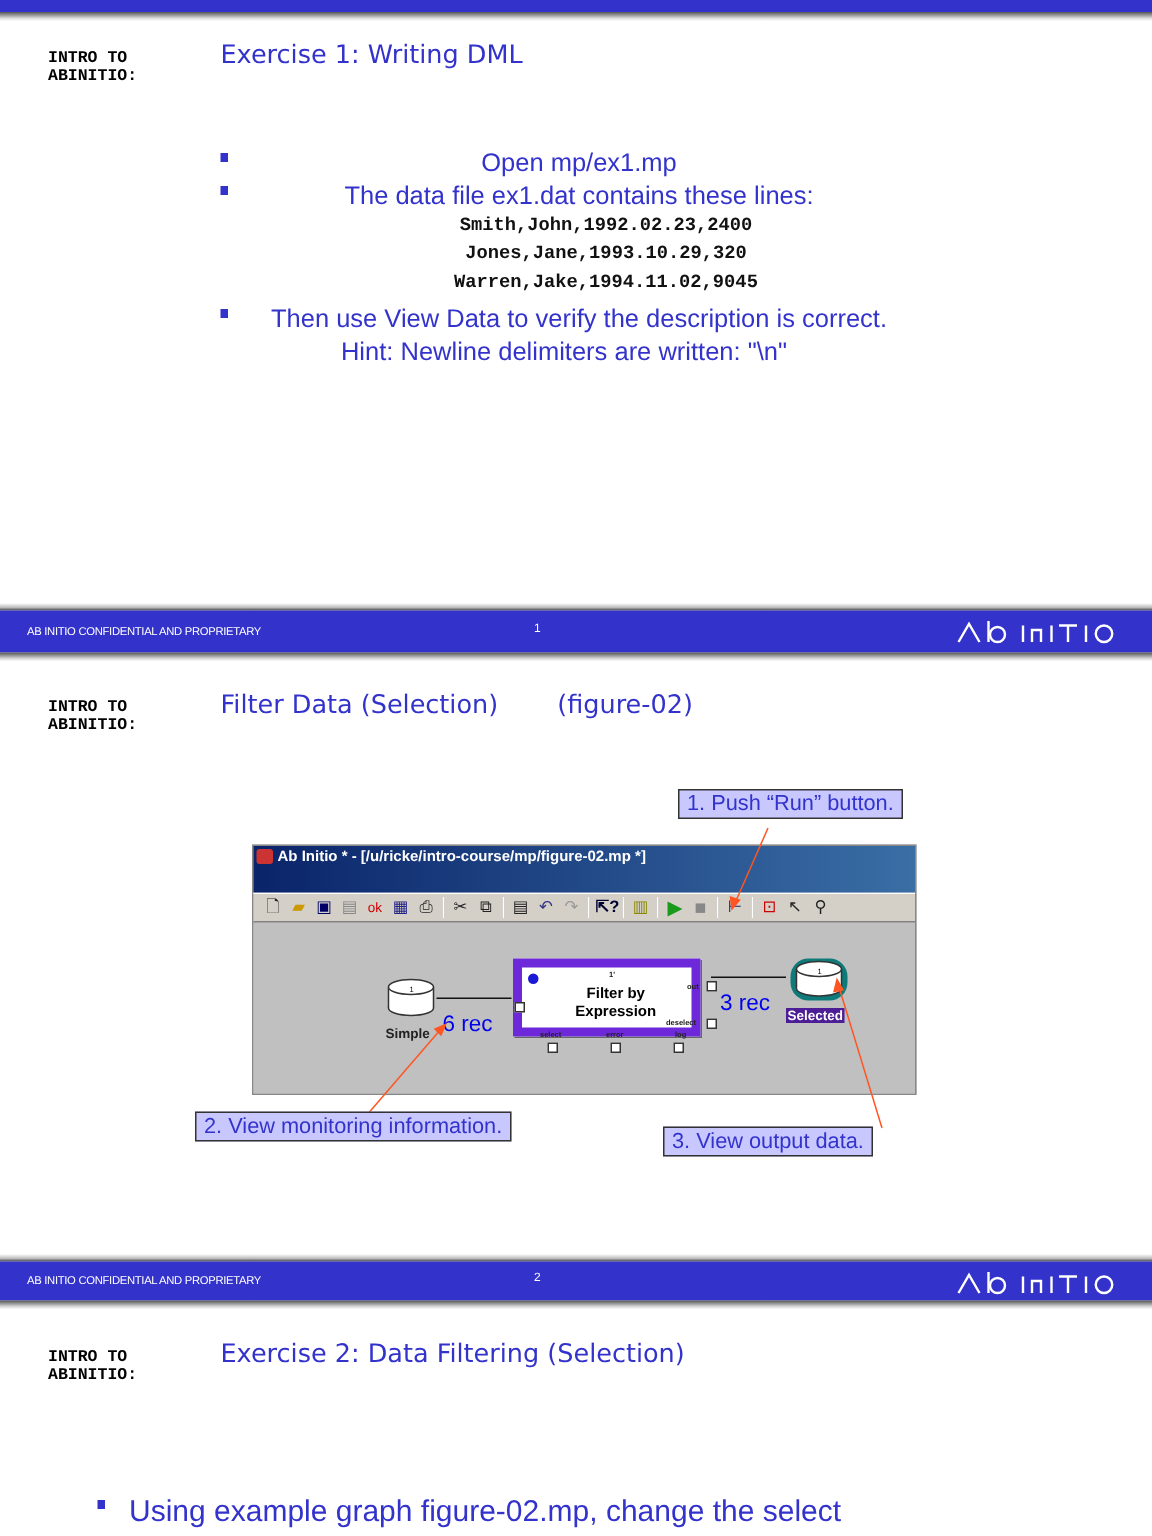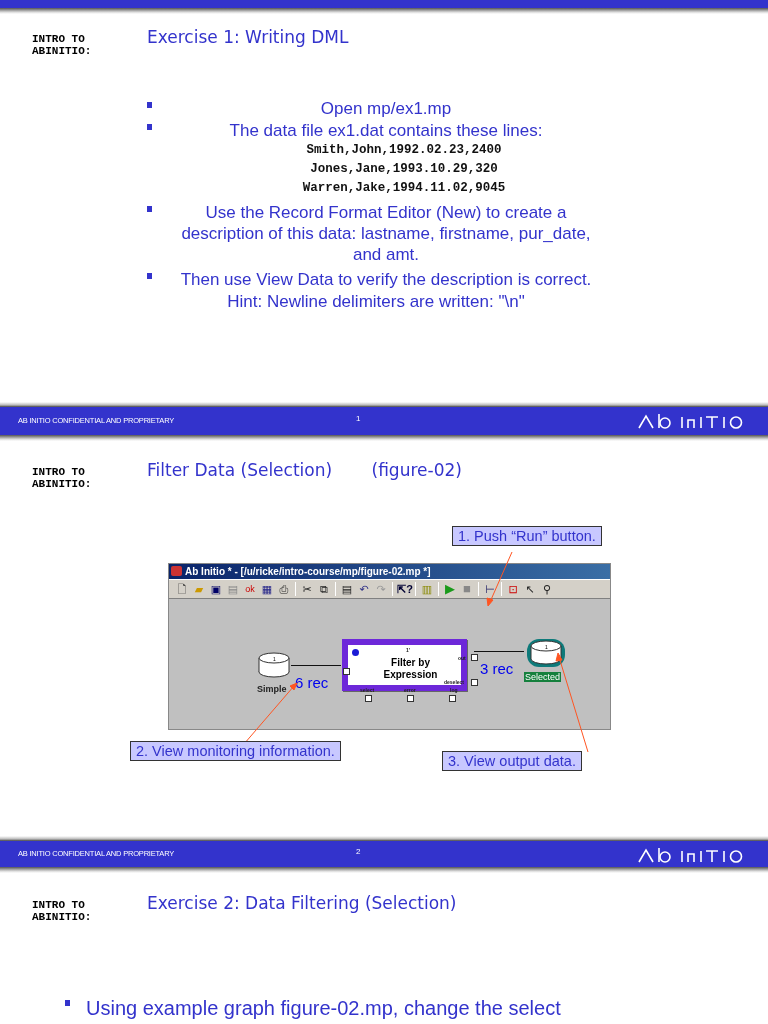--- a/index.html
+++ b/index.html
@@ -17,21 +17,21 @@
     .slide-title { position: absolute; left: 147px; font-size: 17px; color: #3333cc; font-family: "DejaVu Sans", sans-serif; }
 
     .bullets { position: absolute; left: 146px; width: 460px; color: #3333cc; font-size: 17px; line-height: 21px; }
     .bullet { position: relative; padding-left: 20px; margin-bottom: 4px; }
     .bullet::before { content: ""; position: absolute; left: 1px; top: 4px; width: 5px; height: 6px; background: #3333cc; }
     .code { font-family: "Liberation Mono", "DejaVu Sans Mono", monospace; font-weight: bold; color: #111; font-size: 12.5px; line-height: 19px; padding-left: 56px; }
     .hint { font-size: 17px; }
 
     
     .shot { position: absolute; left: 168px; top: 563px; width: 443px; height: 167px; background: #c0c0c0; border: 1px solid #888; }
-    .win-title { height: 15px; background: linear-gradient(90deg, #0a246a, #3a6ea5); color: #fff; font-size: 10px; font-weight: bold; line-height: 15px; padding-left: 16px; position: relative; white-space: nowrap; overflow: hidden; }
+    .win-title { height: 31px; background: linear-gradient(90deg, #0a246a, #3a6ea5); color: #fff; font-size: 10px; font-weight: bold; line-height: 15px; padding-left: 16px; position: relative; white-space: nowrap; overflow: hidden; }
     .menubar { height: 15px; background: #d4d0c8; font-size: 9px; line-height: 15px; padding-left: 18px; position: relative; white-space: nowrap; }
     .menubar span { margin-right: 8px; }
     .toolbar { height: 20px; background: #d4d0c8; border-top: 1px solid #fff; border-bottom: 1px solid #808080; display: flex; align-items: center; padding-left: 6px; gap: 3px; }
     .tb { width: 14px; height: 14px; font-size: 11px; line-height: 14px; text-align: center; color: #222; }
     .tb-sep { width: 1px; height: 14px; background: #808080; border-right: 1px solid #fff; margin: 0 1px; }
     .canvas { position: absolute; left: 0; top: 52px; width: 441px; height: 113px; background: #c0c0c0; }
 
     .dataset { position: absolute; width: 34px; height: 26px; }
     .comp { position: absolute; left: 173px; top: 23px; width: 125px; height: 52px; background: #fff; border: 6px solid #6d28d9; box-shadow: 1px 1px 0 #666; }
     .port { position: absolute; width: 7px; height: 7px; background: #fff; border: 1px solid #333; }
@@ -54,21 +54,20 @@
 <div class="slide-title" style="top:27px;">Exercise 1: Writing DML</div>
 
 <div class="bullets" style="top:98px;text-align:center;">
   <div class="bullet" style="margin-bottom:1px;">Open mp/ex1.mp</div>
   <div class="bullet" style="margin-bottom:0;">The data file ex1.dat contains these lines:</div>
   <div class="code" style="margin-bottom:4px;">
     <div>Smith,John,1992.02.23,2400</div>
     <div>Jones,Jane,1993.10.29,320</div>
     <div>Warren,Jake,1994.11.02,9045</div>
   </div>
-  <div class="bullet">Use the Record Format Editor (New) to create a description of this data:  lastname, firstname, pur_date, and amt.</div>
   <div class="bullet" style="margin-bottom:1px;">Then use View Data to verify the description is correct.</div>
   <div class="hint">Hint: Newline delimiters are written: "\n"</div>
 </div>
 
 <div class="bar-shadow-top" style="top:402px;"></div>
 <div class="bar" style="top:407px;height:28px;"></div>
 <div class="footer-text" style="left:18px;top:416px;">AB INITIO CONFIDENTIAL AND PROPRIETARY</div>
 <div class="page-num" style="left:356px;top:414px;">1</div>
 <div class="logo" style="left:638px;top:411px;">
   <svg width="120" height="20" viewBox="0 0 120 20">
@@ -170,21 +169,21 @@
 
     <svg class="dataset" style="left:357px;top:22px;width:40px;height:30px;" viewBox="0 0 40 30">
       <rect x="1" y="1" width="38" height="28" rx="12" fill="#0e7a7a"></rect>
       <ellipse cx="20" cy="21" rx="15" ry="5" fill="#fff" stroke="#333"></ellipse>
       <rect x="5" y="8" width="30" height="13" fill="#fff"></rect>
       <line x1="5" y1="8" x2="5" y2="21" stroke="#333"></line>
         <line x1="35" y1="8" x2="35" y2="21" stroke="#333"></line>
       <ellipse cx="20" cy="8" rx="15" ry="5" fill="#fff" stroke="#333"></ellipse>
       <text x="19" y="11" font-size="5" fill="#000">1</text>
     </svg>
-    <div style="position:absolute;left:355px;top:56px;background:#15803d;color:#fff;font-size:9px;font-weight:normal;padding:0 1px;">Selected</div>
+    <div style="position:absolute;left:355px;top:56px;background:#4c1d95;color:#fff;font-size:9px;font-weight:bold;padding:0 1px;">Selected</div>
   </div>
 </div>
 
 <svg style="position:absolute;left:0;top:0;width:768px;height:1024px;pointer-events:none;">
   <g stroke="#ff5522" stroke-width="1" fill="#ff5522">
     <line x1="512" y1="552" x2="490" y2="602"></line>
     <polygon points="488,606 487,598 493,600"></polygon>
     <line x1="244" y1="744" x2="294" y2="686"></line>
     <polygon points="297,683 290,686 294,690"></polygon>
     <line x1="588" y1="752" x2="559" y2="657"></line>

